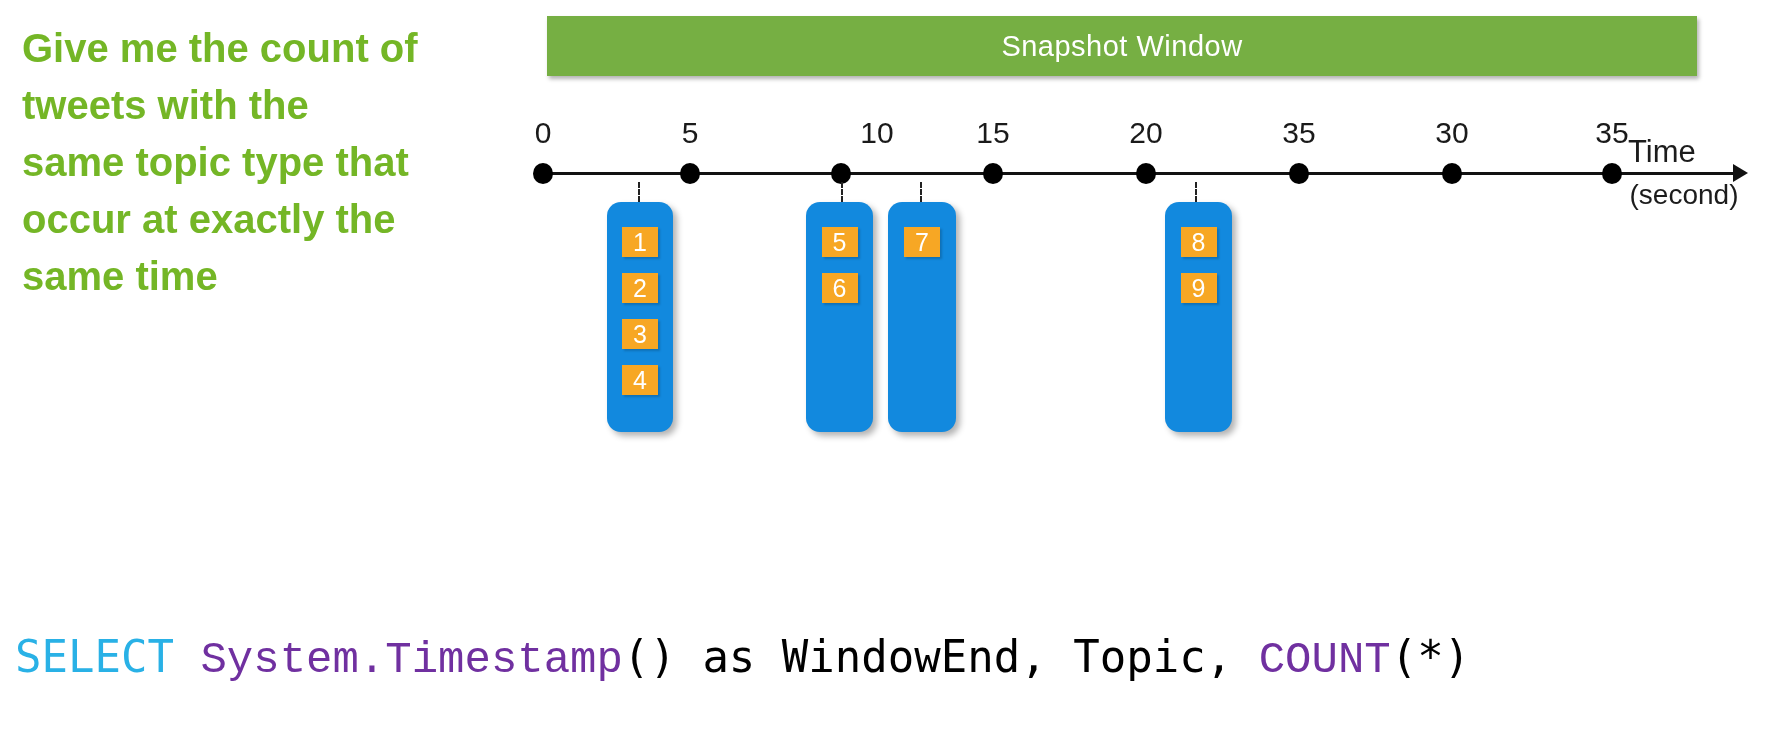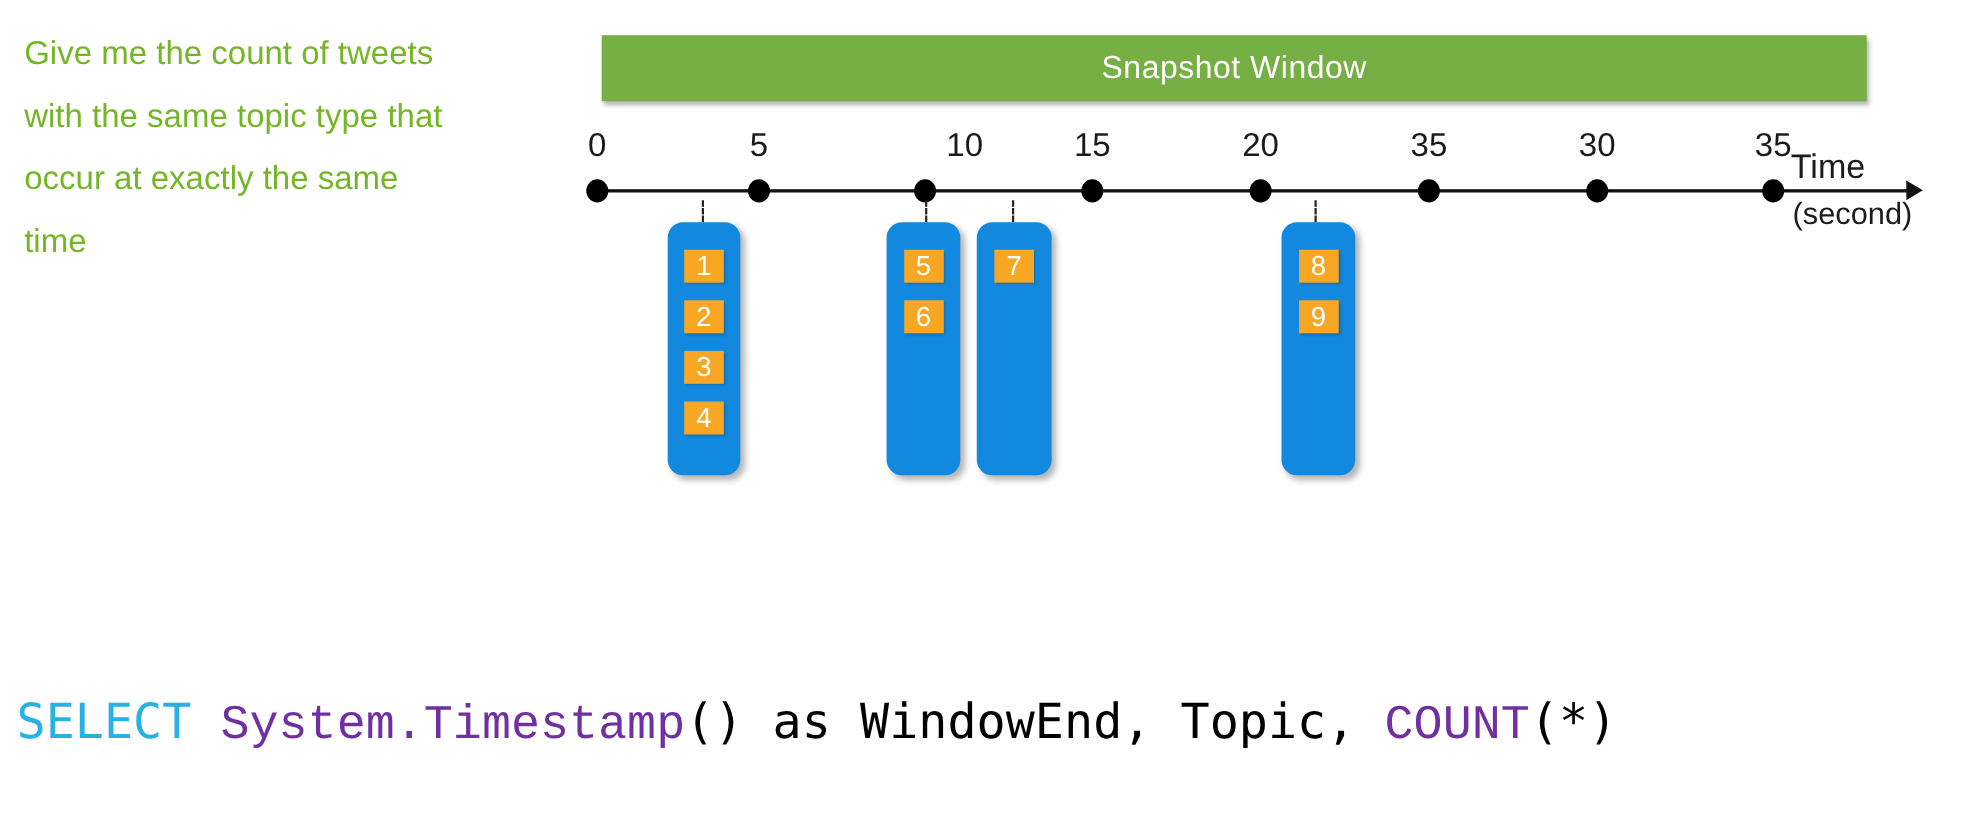--- a/index.html
+++ b/index.html
@@ -16,26 +16,26 @@
   body{
     width:1785px;height:744px;position:relative;background:#ffffff;
     font-family:"Liberation Sans", sans-serif;overflow:hidden;
   }
   .abs{position:absolute;}
 
   
   .prompt{
     left:22px;top:20px;width:400px;
     color:var(--green-text);
-    font-size:30px;line-height:57px;font-weight:400;
+    font-size:40px;line-height:57px;font-weight:700;
   }
 
   
   .banner{
-    left:547px;top:32px;width:1150px;height:60px;
+    left:547px;top:16px;width:1150px;height:60px;
     background:var(--banner-green);
     box-shadow:2px 3px 4px rgba(0,0,0,0.30);
     display:flex;align-items:center;justify-content:center;
   }
   .banner-label{
     color:#ffffff;font-size:29px;font-weight:300;letter-spacing:0.5px;
   }
 
   
   .axis-line{

